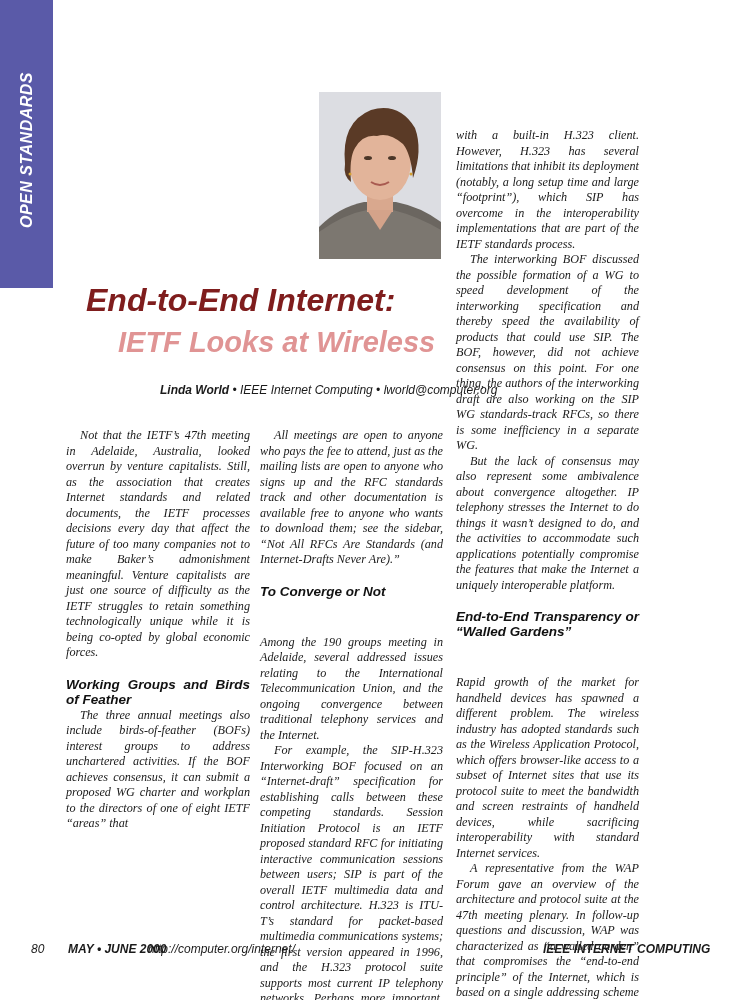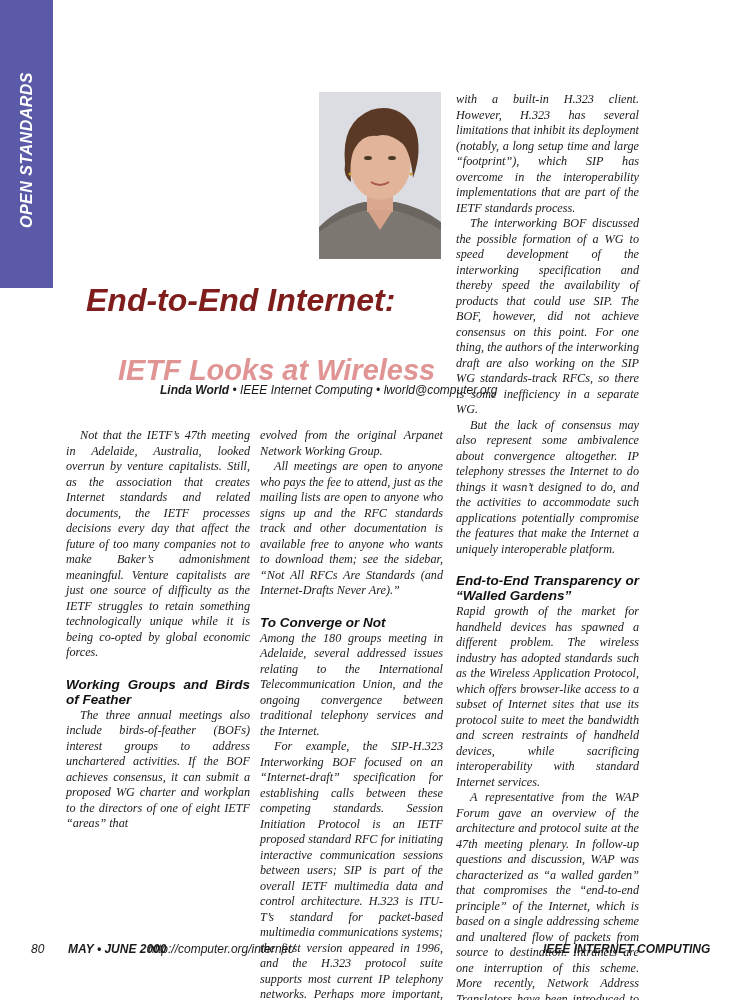--- a/index.html
+++ b/index.html
@@ -2,26 +2,26 @@
 <html><head>
 <meta charset="utf-8">
 <style>
   html, body { margin:0; padding:0; background:#ffffff; }
   body { width:755px; height:1000px; position:relative; overflow:hidden; font-family:"Liberation Serif", serif; color:#1a1a1a; }
   .side-tab { position:absolute; left:0; top:0; width:53px; height:288px; background:#5a5aa8; }
   .side-tab span { position:absolute; left:50%; top:150px; transform:translate(-50%,-50%) rotate(-90deg); white-space:nowrap; color:#ffffff; font-family:"Liberation Sans", sans-serif; font-style:italic; font-weight:bold; font-size:16px; letter-spacing:0.5px; }
   .photo { position:absolute; left:319px; top:92px; width:122px; height:167px; background:#dfe0e4; overflow:hidden; }
   .title1 { position:absolute; right:313px; top:282px; font-family:Liberation Sans, sans-serif; font-style:italic; font-weight:bold; font-size:32px; color:#7f1d1d; white-space:nowrap; }
   .title1 { right:auto; left:86px; }
-  .title2 { position:absolute; left:118px; top:326px; font-family:"Liberation Sans", sans-serif; font-style:italic; font-weight:bold; font-size:29px; color:#e09494; white-space:nowrap;margin-top:28px; }
+  .title2 { position:absolute; left:118px; top:326px; font-family:"Liberation Sans", sans-serif; font-style:italic; font-weight:bold; font-size:29px; color:#e09494; white-space:nowrap; }
   .byline { position:absolute; left:160px; top:383px; font-family:"Liberation Sans", sans-serif; font-style:italic; font-size:12px; white-space:nowrap; }
   .byline b { font-weight:bold; }
   .col { position:absolute; font-style:italic; font-size:12.2px; line-height:15.5px; text-align:justify; }
   .col p { margin:0; text-indent:14px; }
-  .col p.first { text-indent:0; }
+  .col p.first { text-indent:0;margin-top:36px; }
   .col h3 { font-family:"Liberation Sans", sans-serif; font-weight:bold; font-size:13.5px; line-height:15px; margin:16px 0 1px 0; color:#111; }
   .col1 { left:66px; top:428px; width:184px; }
   .col2 { left:260px; top:428px; width:183px; }
   .col3 { left:456px; top:92px; width:183px; }
   .footer { position:absolute; top:942px; font-family:"Liberation Sans", sans-serif; font-size:12px; font-style:italic; white-space:nowrap; }
   .f-page { left:31px; }
   .f-date { left:68px; font-weight:bold;text-align:center; }
   .f-url { left:148px; }
   .f-mag { left:543px; font-weight:bold; }
 </style>
@@ -60,24 +60,23 @@
   <span>lworld@computer.org</span>
 </div>
 
 <div class="col col1">
   <p>Not that the IETF’s 47th meeting in Adelaide, Australia, looked overrun by venture capitalists. Still, as the association that creates Internet standards and related documents, the IETF processes decisions every day that affect the future of too many companies not to make Baker’s admonishment meaningful. Venture capitalists are just one source of difficulty as the IETF struggles to retain something technologically unique while it is being co-opted by global economic forces.</p>
   <h3>Working Groups and Birds of Feather</h3>
   <p>The three annual meetings also include birds-of-feather (BOFs) interest groups to address unchartered activities. If the BOF achieves consensus, it can submit a proposed WG charter and workplan to the directors of one of eight IETF “areas” that</p>
 </div>
 
 <div class="col col2">
-  <p class="first">evolved from the original Arpanet Network Working Group.</p>
   <p>All meetings are open to anyone who pays the fee to attend, just as the mailing lists are open to anyone who signs up and the RFC standards track and other documentation is available free to anyone who wants to download them; see the sidebar, “Not All RFCs Are Standards (and Internet-Drafts Never Are).”</p>
   <h3>To Converge or Not</h3>
-  <p class="first">Among the 180 groups meeting in Adelaide, several addressed issues relating to the International Telecommunication Union, and the ongoing convergence between traditional telephony services and the Internet.</p>
+  <p class="first">Among the 190 groups meeting in Adelaide, several addressed issues relating to the International Telecommunication Union, and the ongoing convergence between traditional telephony services and the Internet.</p>
   <p>For example, the SIP-H.323 Interworking BOF focused on an “Internet-draft” specification for establishing calls between these competing standards. Session Initiation Protocol is an IETF proposed standard RFC for initiating interactive communication sessions between users; SIP is part of the overall IETF multimedia data and control architecture. H.323 is ITU-T’s standard for packet-based multimedia communications systems; the first version appeared in 1996, and the H.323 protocol suite supports most current IP telephony networks. Perhaps more important, Microsoft Windows ships</p>
 </div>
 
 <div class="col col3">
   <p class="first">with a built-in H.323 client. However, H.323 has several limitations that inhibit its deployment (notably, a long setup time and large “footprint”), which SIP has overcome in the interoperability implementations that are part of the IETF standards process.</p>
   <p>The interworking BOF discussed the possible formation of a WG to speed development of the interworking specification and thereby speed the availability of products that could use SIP. The BOF, however, did not achieve consensus on this point. For one thing, the authors of the interworking draft are also working on the SIP WG standards-track RFCs, so there is some inefficiency in a separate WG.</p>
   <p>But the lack of consensus may also represent some ambivalence about convergence altogether. IP telephony stresses the Internet to do things it wasn’t designed to do, and the activities to accommodate such applications potentially compromise the features that make the Internet a uniquely interoperable platform.</p>
   <h3>End-to-End Transparency or “Walled Gardens”</h3>
   <p class="first">Rapid growth of the market for handheld devices has spawned a different problem. The wireless industry has adopted standards such as the Wireless Application Protocol, which offers browser-like access to a subset of Internet sites that use its protocol suite to meet the bandwidth and screen restraints of handheld devices, while sacrificing interoperability with standard Internet services.</p>
   <p>A representative from the WAP Forum gave an overview of the architecture and protocol suite at the 47th meeting plenary. In follow-up questions and discussion, WAP was characterized as “a walled garden” that compromises the “end-to-end principle” of the Internet, which is based on a single addressing scheme and unaltered flow of packets from source to destination. Intranets are one interruption of this scheme. More recently, Network Address Translators have been introduced to overcome the scarcity of addresses arising from IPv4’s 32-bit address space.</p>

